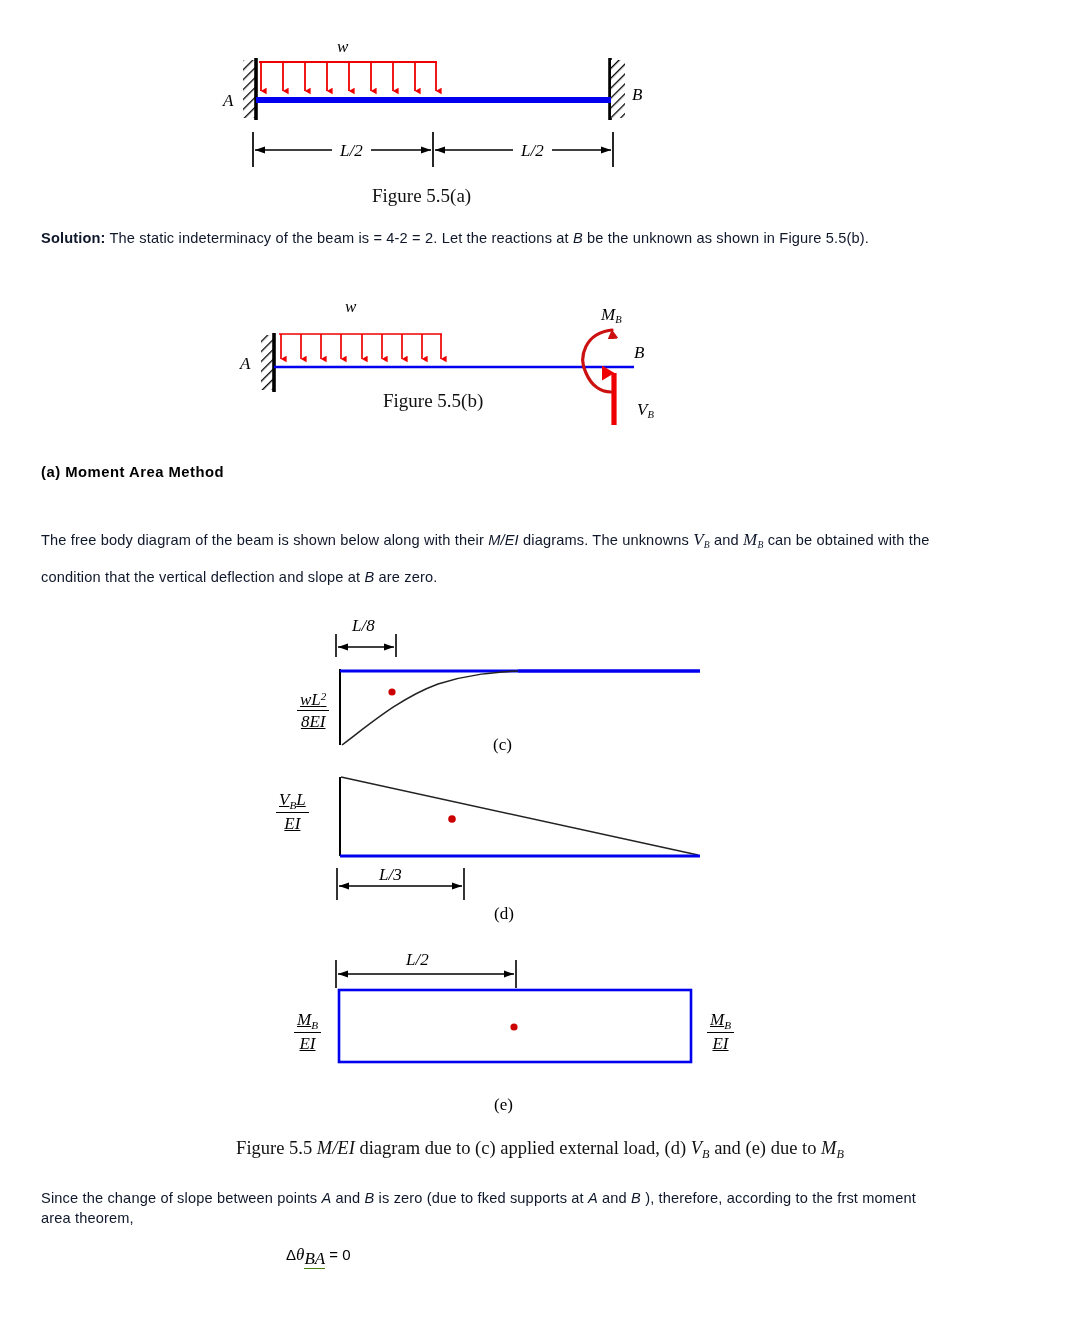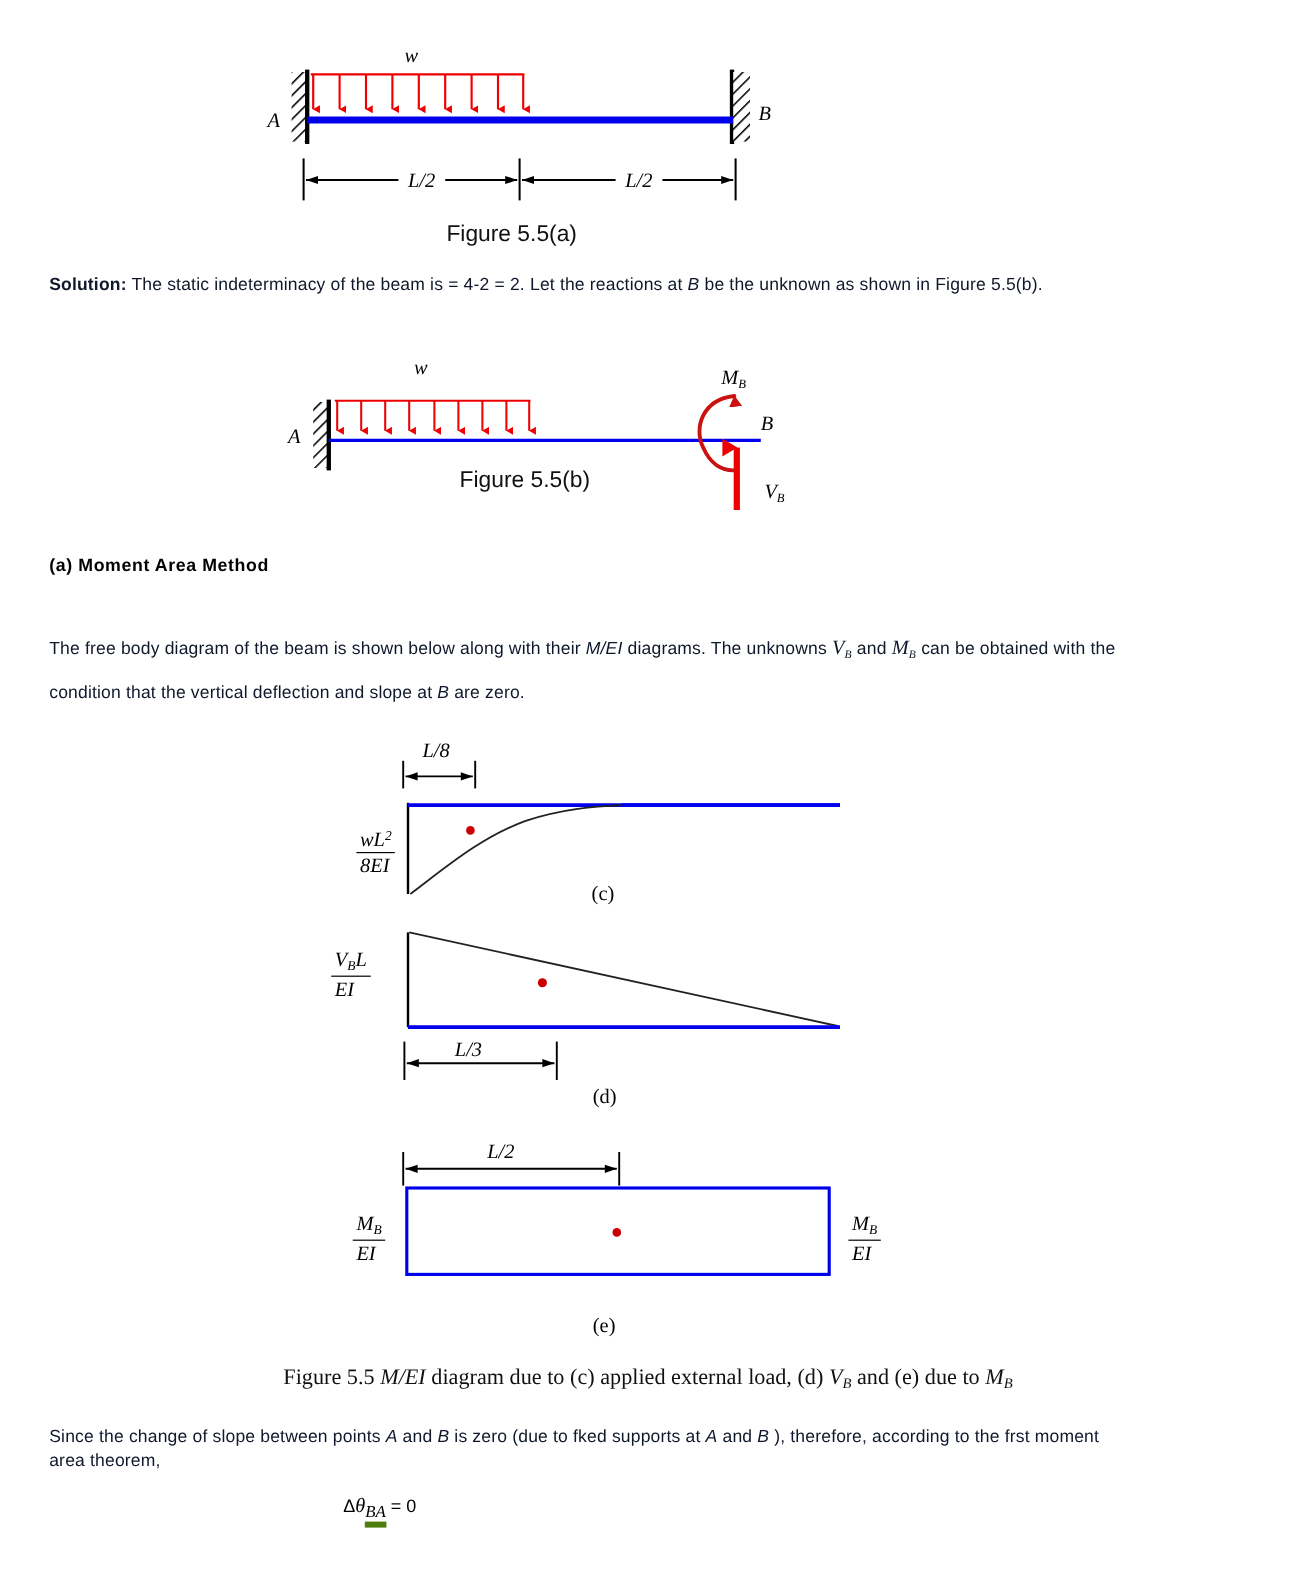--- a/index.html
+++ b/index.html
@@ -33,21 +33,21 @@
   }
   .bodytext b { font-weight: bold; }
   .it { font-style: italic; }
   .heading {
     font-family: "Liberation Sans", sans-serif;
     font-size: 14.8px;
     font-weight: bold;
     letter-spacing: 0.5px;
   }
   .figcap {
-    font-family: Liberation Sans, sans-serif;
+    font-family: Liberation Serif, serif;
     font-size: 19px;
     color: #111;
   }
   .caption-main {
     font-family: "Liberation Serif", serif;
     font-size: 18.5px;
     color: #111;
     text-align: center;
     width: 100%;
   }
@@ -71,25 +71,27 @@
   .sup {
     font-size: 0.66em;
     vertical-align: 0.45em;
     font-style: italic;
     font-family: "Liberation Serif", serif;
   }
 
   
   .frac {
     display: inline-block;
+    text-align: center;
     font-family: "Liberation Serif", serif;
     font-style: italic;
     font-size: 17px;
     line-height: 1.12;
     vertical-align: middle;
+    text-decoration: underline;
   }
   .frac .num { display: block; padding: 0 3px 1px 3px; }
   .frac .den {
     display: block;
     border-top: 1.3px solid #000;
     padding: 1px 3px 0 3px;
   }
 
   svg { display: block; overflow: visible; }
   .eqline {
@@ -345,16 +347,16 @@
 
   <div class="abs caption-main" style="left:0px; top:1138px;">
     <span>Figure 5.5 </span><span class="it">M/EI</span><span> diagram due to (c) applied external load, (d) </span><span class="it">V</span><span class="sub">B</span><span> and (e) due to </span><span class="it">M</span><span class="sub">B</span>
   </div>
 
   <div class="abs bodytext" style="left:41px; top:1188px; width:905px;">
     <span>Since  the  change  of  slope  between  points </span><span class="it">A</span><span> and </span><span class="it">B</span><span> is zero  (due to  fked   supports  at </span><span class="it">A</span><span> and </span><span class="it">B</span><span> ),  therefore, according to the frst  moment area theorem,</span>
   </div>
 
   <div class="abs eqline" style="left:286px; top:1245px;">
-    <span>Δ</span><span class="it" style="font-family:'Liberation Serif',serif; font-size:17px;">θ</span><span style="font-size:14px; vertical-align:-4px; font-style:italic; font-family:'Liberation Serif',serif; border-bottom:5px solid #4d7c0f;">BA</span><span> = 0</span>
+    <span>Δ</span><span class="it" style="font-family:'Liberation Serif',serif; font-size:17px;">θ</span><span style="font-size:17px; vertical-align:-4px; font-style:italic; font-family:'Liberation Serif',serif; border-bottom:1px solid #4d7c0f;">BA</span><span> = 0</span>
   </div>
 
 </div>
 
 </body></html>

